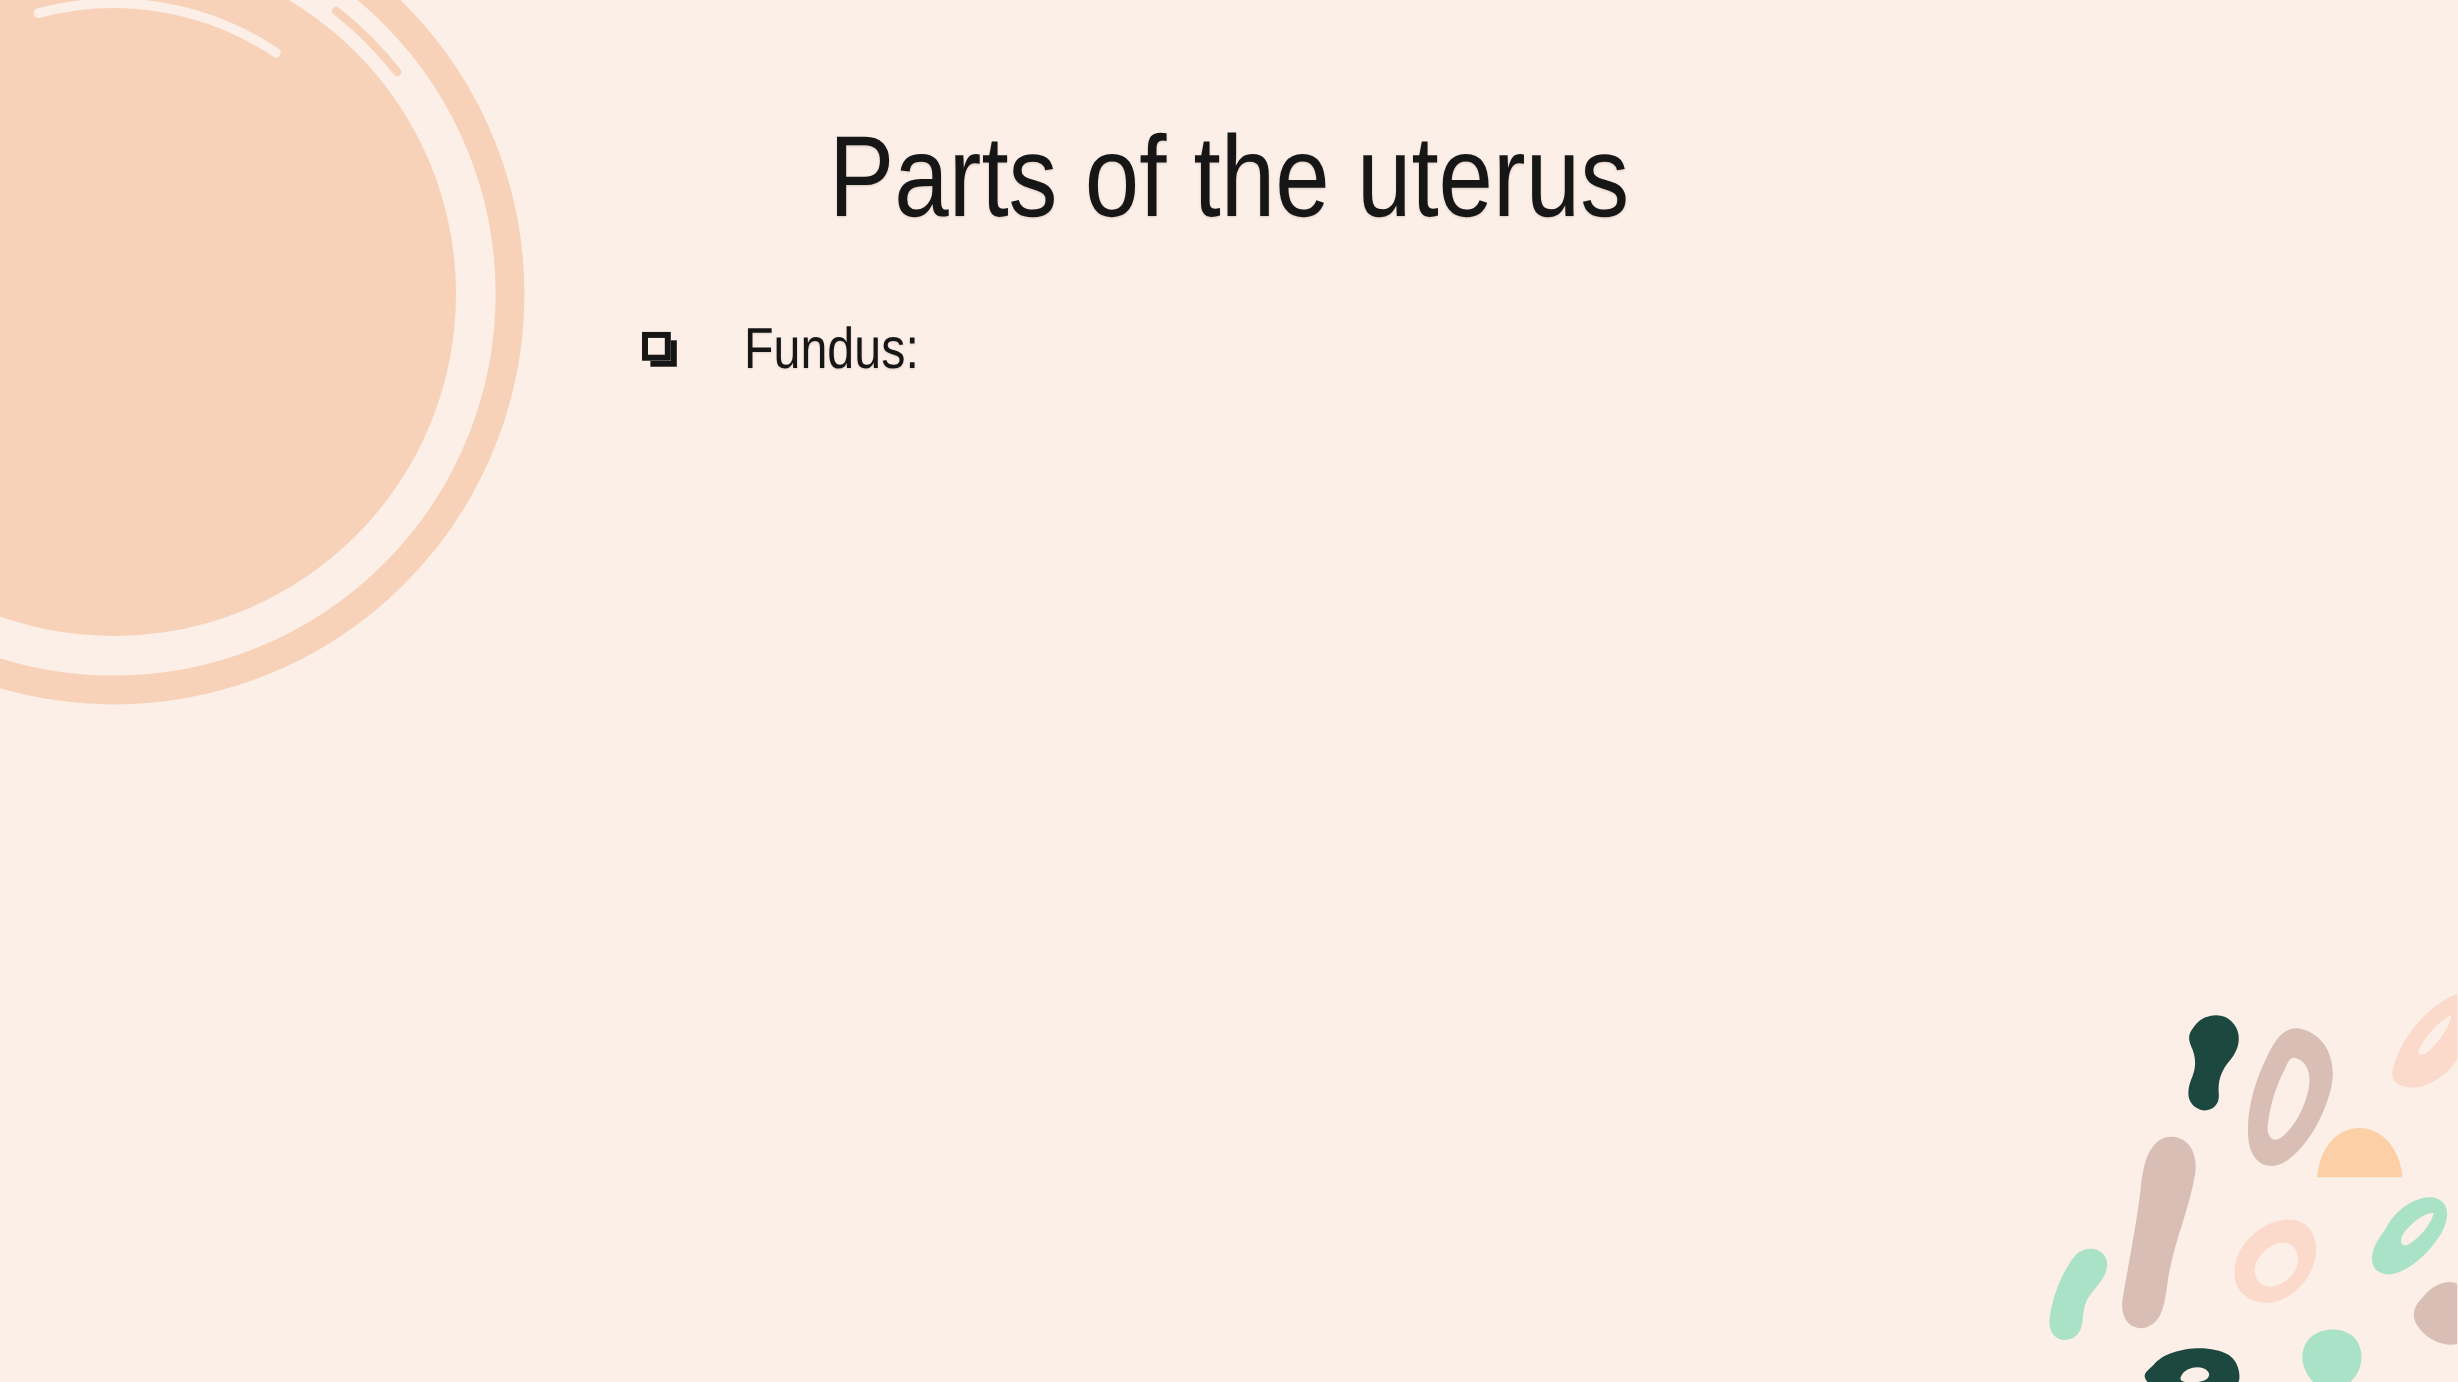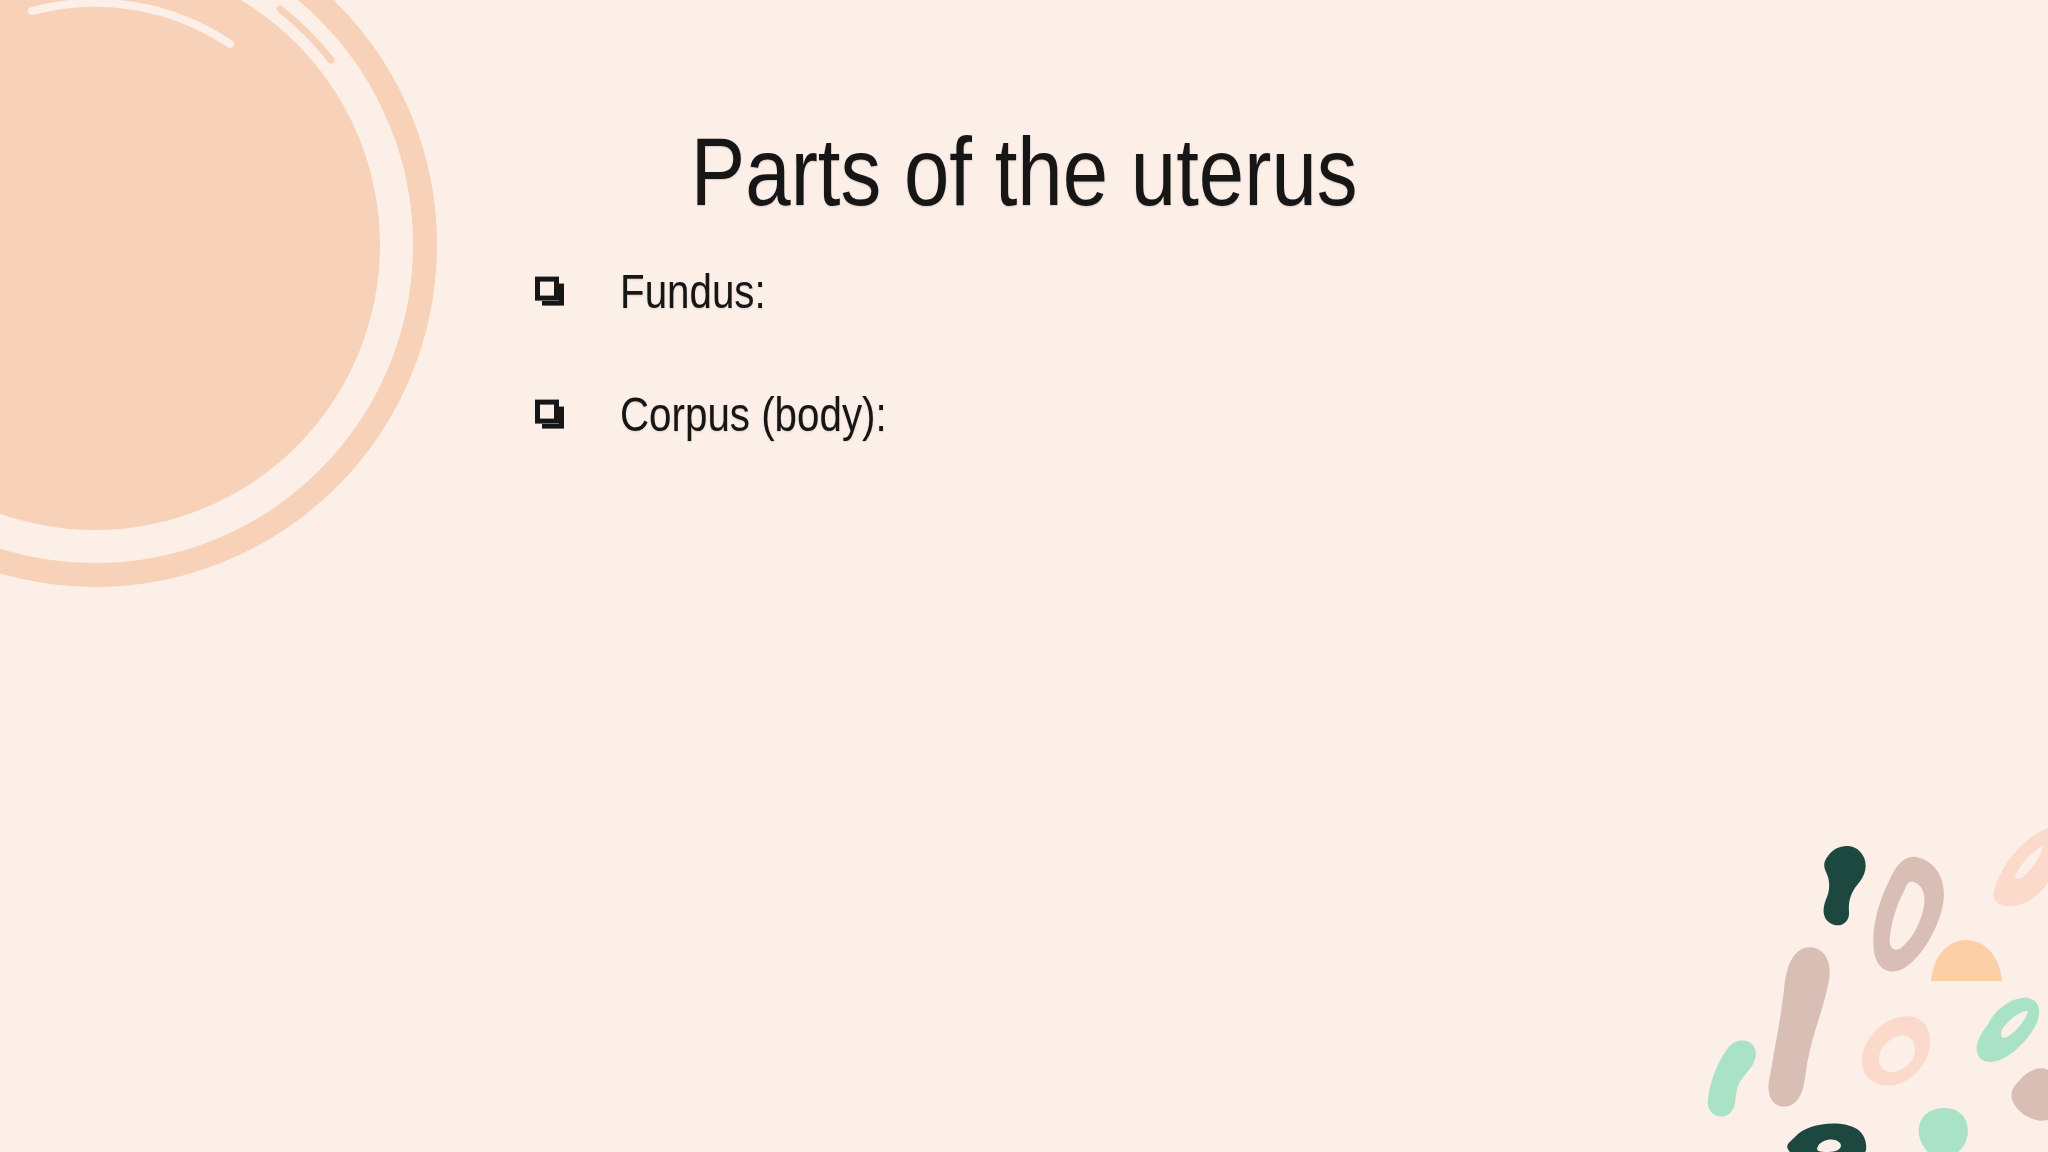--- a/index.html
+++ b/index.html
@@ -35,21 +35,20 @@
   .f-mint{fill:var(--mint);}
   .f-pink{fill:var(--pink);}
   .f-bg{fill:var(--bg);}
   
   .title{
     position:absolute;top:100px;left:0;width:100%;
     text-align:center;
     font-size:96px;line-height:96px;font-weight:400;
     color:var(--ink);
     text-shadow:0 1px 2px rgba(60,30,15,0.18);
-    margin-top:24px;
   }
   .title .condense{display:inline-block;transform:scaleX(0.85);}
   
   .content{position:absolute;top:229px;left:0;right:0;}
   .row{position:relative;height:123px;padding-left:16px;}
   .checkbox{
     position:absolute;left:535px;top:50%;
     width:24px;height:24px;
     border:5px solid var(--ink);
     box-shadow:6px 6px 0 -1px var(--ink);
@@ -115,19 +114,15 @@
     <path class="f-mint" d="M226,294 C239,284 259,287 265,299 C271,311 267,325 258,332 L228,332 C217,321 215,304 226,294 Z"></path>
   </svg>
 
   <h1 class="title"><span class="condense">Parts of the uterus</span></h1>
 
   <div class="content" id="content">
       <div class="row lvl1">
         <span class="checkbox"></span>
         <span class="txt">Fundus:</span>
       </div>
-      <div class="row lvl1">
-        <span class="checkbox"></span>
-        <span class="txt">Corpus (body):</span>
-      </div>
     </div>
 
 </div>
 
 </body></html>

